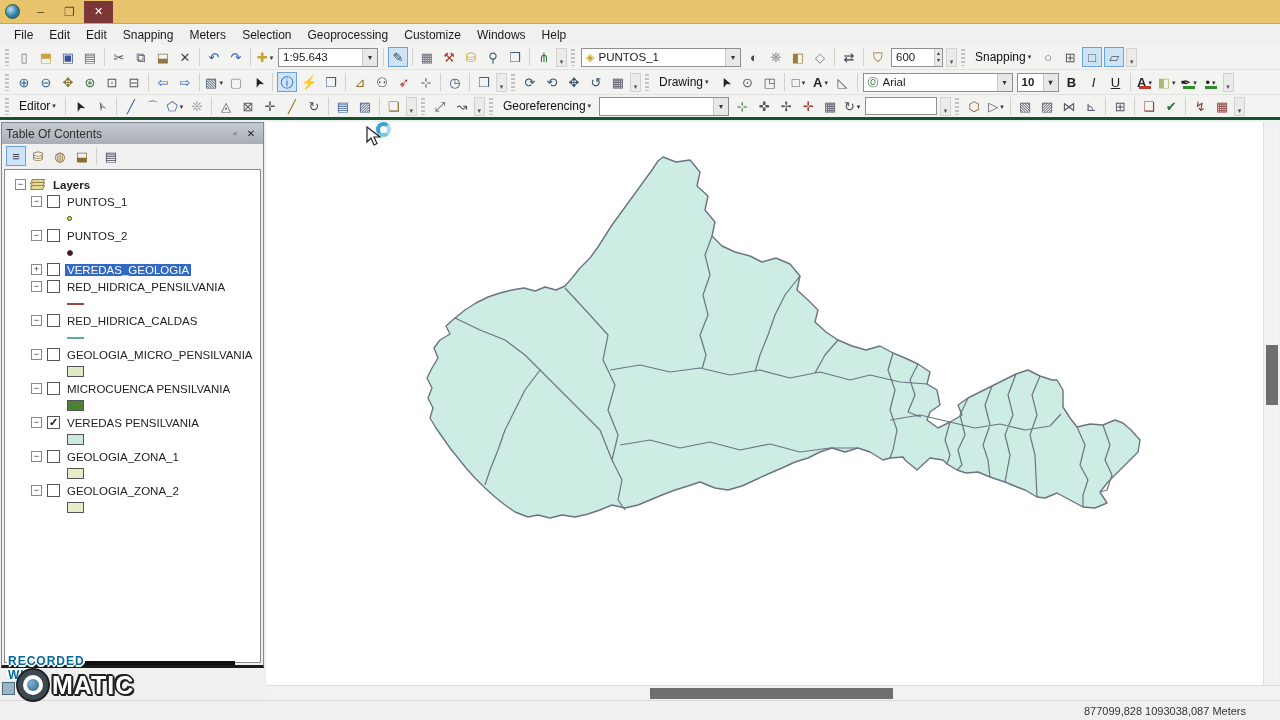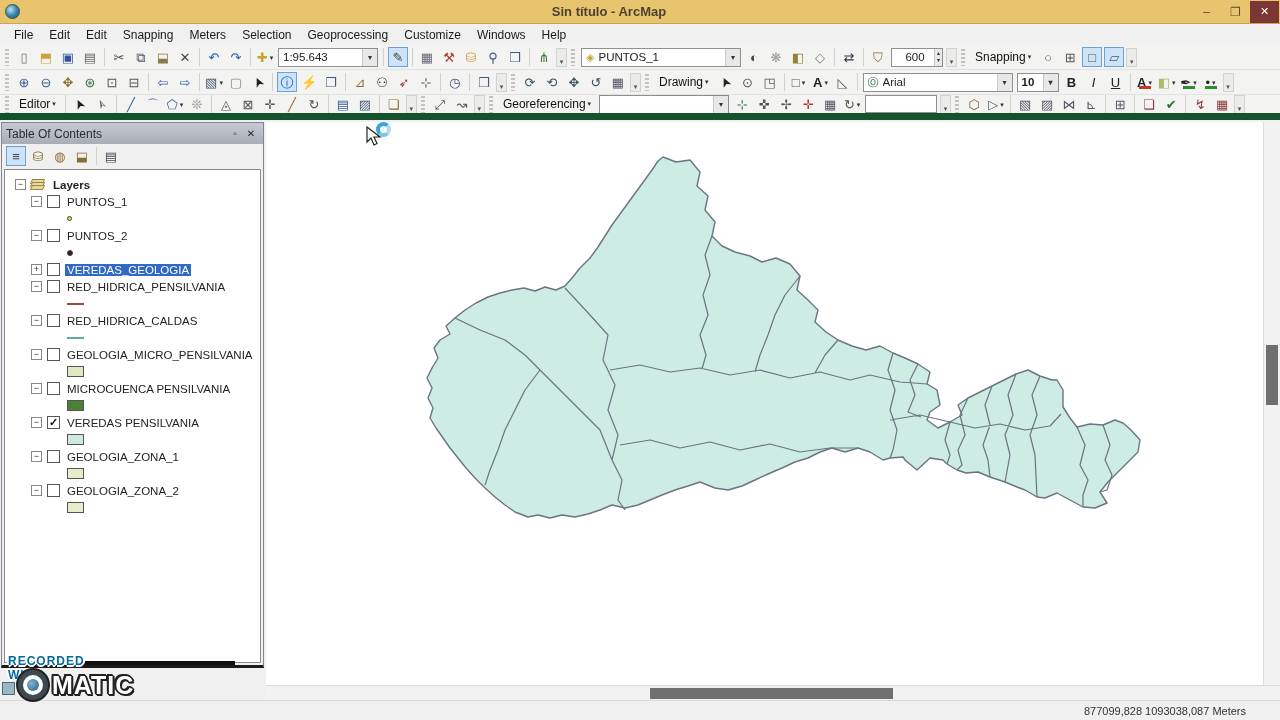--- a/index.html
+++ b/index.html
@@ -21,42 +21,42 @@
 
   
   .menubar{position:absolute;left:0;top:25px;width:1280px;height:20px;background:#f0f0f0;
            display:flex;align-items:center;padding-left:6px;}
   .menu-item{padding:2px 8px;font-size:12px;color:#1a1a1a;}
 
   
   .tbrow{position:absolute;left:0;width:1280px;height:25px;background:#f3f3f2;
          border-bottom:1px solid #e2e2e0;display:flex;align-items:center;padding:0 2px;
          white-space:nowrap;overflow:hidden;}
-  #tbrow1{top:45px;} #tbrow2{top:70px;} #tbrow3{top:95px;border-bottom:7px solid #14532d;}
+  #tbrow1{top:45px;} #tbrow2{top:70px;} #tbrow3{top:95px;border-bottom:3px solid #14532d;}
   .tb-btn{min-width:20px;height:20px;display:inline-flex;align-items:center;justify-content:center;
           font-size:13px;line-height:1;border:1px solid transparent;margin:0 1px;position:relative;}
   .tb-btn .g{display:inline-block;}
   .tb-btn.sel{background:#cde3f7;border-color:#6da2d8;}
   .cbar{position:absolute;left:3px;right:3px;bottom:2px;height:3px;}
   .dd{font-size:7px;color:#333;margin-left:2px;}
   .sep{width:1px;height:18px;background:#d0d0ce;margin:0 3px;flex:none;}
   .grip{width:4px;height:17px;margin:0 4px 0 3px;flex:none;
         background:repeating-linear-gradient(to bottom,#c2c2c0 0 2px,transparent 2px 4px);}
   .stub{width:11px;height:19px;background:#ebebea;border:1px solid #d2d2d0;margin:0 1px;
         font-size:7px;color:#555;display:flex;align-items:flex-end;justify-content:center;flex:none;}
   .combo{height:19px;background:#fff;border:1px solid #8f8f8f;display:inline-flex;
          align-items:center;font-size:11.5px;padding-left:4px;margin:0 2px;flex:none;}
   .combo .pre{margin-right:4px;font-size:11px;}
   .combo .val{flex:1;overflow:hidden;}
   .combo .arrow{width:15px;align-self:stretch;display:flex;align-items:center;justify-content:center;
                 font-size:8px;color:#333;background:#e8e8e8;border-left:1px solid #c9c9c9;margin-left:4px;}
   .tb-lbl{font-size:12px;color:#111;padding:2px 6px;display:inline-flex;align-items:center;}
   .spin{height:19px;background:#fff;border:1px solid #8f8f8f;display:inline-flex;align-items:center;
         font-size:11.5px;padding-left:4px;width:52px;margin:0 2px;}
-  .spin .val{flex:1;text-align:center;}
+  .spin .val{flex:1;}
   .spin .ud{display:flex;flex-direction:column;font-size:6px;line-height:1.2;background:#e8e8e8;
             border-left:1px solid #c9c9c9;align-self:stretch;justify-content:center;padding:0 2px;color:#333;}
   .inpbox{height:18px;background:#fff;border:1px solid #8f8f8f;margin:0 2px;display:inline-block;}
 
   
   .toc{position:absolute;left:1px;top:122px;width:263px;height:546px;background:#f0f0f0;
        border:1px solid #7f8796;border-bottom:3px solid #1a1a1a;display:flex;flex-direction:column;}
   .toc-header{height:21px;background:linear-gradient(#c7cbd1,#a8adb5);display:flex;align-items:center;
               padding:0 4px;font-size:12px;color:#2e2e2e;}
   .toc-header .t{flex:1;}
@@ -119,21 +119,20 @@
   .wm-target:before{content:"";position:absolute;left:5px;top:5px;width:20px;height:20px;border-radius:50%;background:#fff;}
   .wm-target:after{content:"";position:absolute;left:9px;top:9px;width:12px;height:12px;border-radius:50%;
                    background:radial-gradient(circle at 35% 35%, #7ab6d6, #2a5d7e);}
   .wm-chip{position:absolute;left:2px;top:30px;width:13px;height:13px;background:#9db6c6;border:1px solid #4a6a7a;}
 </style>
 </head>
 <body>
 
 <div class="titlebar">
   <span class="app-logo"></span>
-  <span class="title-text">Sin título - ArcMap</span>
   <span class="win-btn">–</span>
   <span class="win-btn">❐</span>
   <span class="win-btn close">✕</span>
 </div>
 
 <div class="menubar">
     <span class="menu-item">File</span>
     <span class="menu-item">Edit</span>
     <span class="menu-item">Edit</span>
     <span class="menu-item">Snapping</span>

